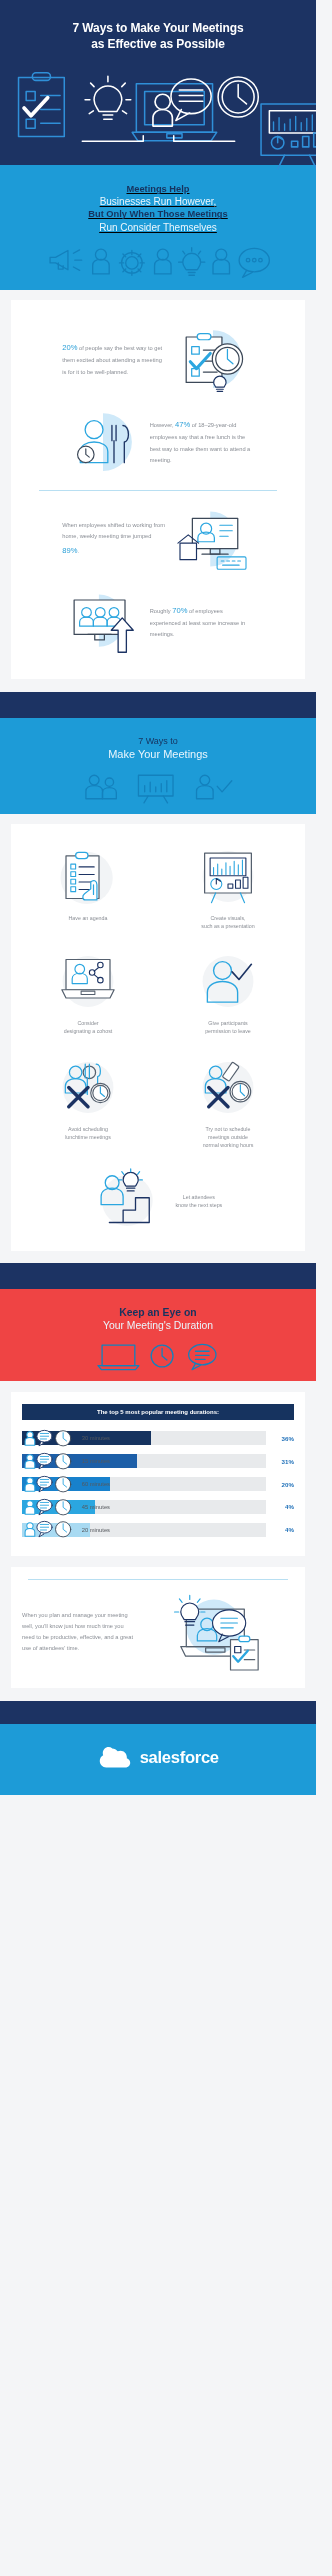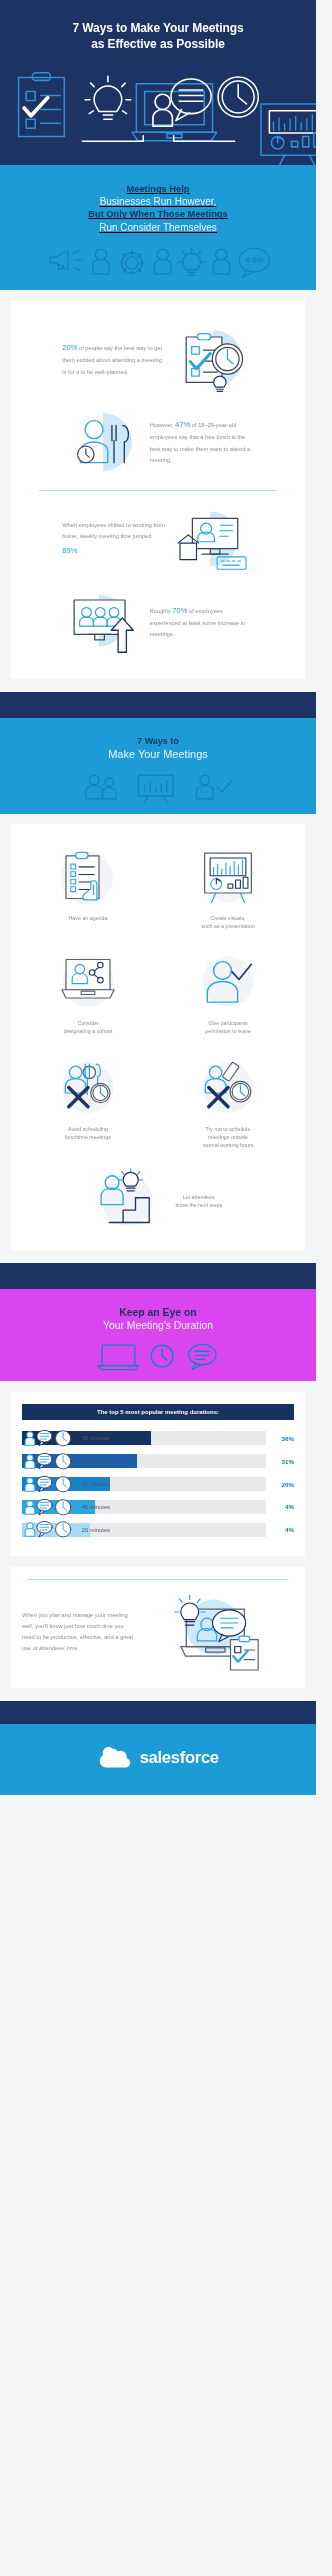--- a/index.html
+++ b/index.html
@@ -62,21 +62,21 @@
   .divider { height: 0.7px; background: #b8dff2; margin: 7px 18px; }
 
   
   .nav-strip { background: #1c3363; height: 26px; }
   .sec-head {
     background: #1d9bd7;
     padding: 18px 16.6px 11px;
     text-align: center;
   }
   .sec-head .l { display: block; line-height: 1.28; }
-  .sec-head .dark { color: #16335f; font-weight: bold; font-size: 9px; }
+  .sec-head .dark { color: #16335f; font-weight: normal; font-size: 9px; }
   .sec-head .light { color: #eaf6fd; font-size: 11px; }
   .sec-head .dark.big { font-size: 11.4px; }
   .sec-icons { margin-top: 9.7px; display: flex; justify-content: center; }
 
   
   .tips { background: #f4f5f7; padding: 9.7px 11px 12.5px; }
   .tips-card { background: #ffffff; padding: 15px 7px 15px; }
   .tips-grid {
     display: grid;
     grid-template-columns: 1fr 1fr;
@@ -96,21 +96,21 @@
     max-width: 83px;
   }
   .tip-wide {
     grid-column: 1 / -1;
     display: flex; align-items: center; justify-content: center;
     gap: 9.7px; padding: 5.5px 4.2px 2.8px;
   }
   .tip-wide .tip-label { margin-top: 0; text-align: center; }
 
   
-  .dur-head { background: #d946ef; padding: 16.6px 16.6px 9.7px; text-align: center; }
+  .dur-head { background: #ef4444; padding: 16.6px 16.6px 9.7px; text-align: center; }
   .dur-head .l { display: block; line-height: 1.3; }
   .dur-head .dark { color: #16335f; font-weight: bold; font-size: 10.4px; }
   .dur-head .light { color: #eaf6fd; font-size: 10.4px; }
   .dur-icons { margin-top: 8.3px; display: flex; justify-content: center; }
 
   .chart-wrap { background: #f4f5f7; padding: 11px 11px 11px; }
   .chart-card { background: #ffffff; padding: 12.5px 9.7px 12.5px; }
   .chart-title {
     background: #16335f;
     color: #ffffff;

